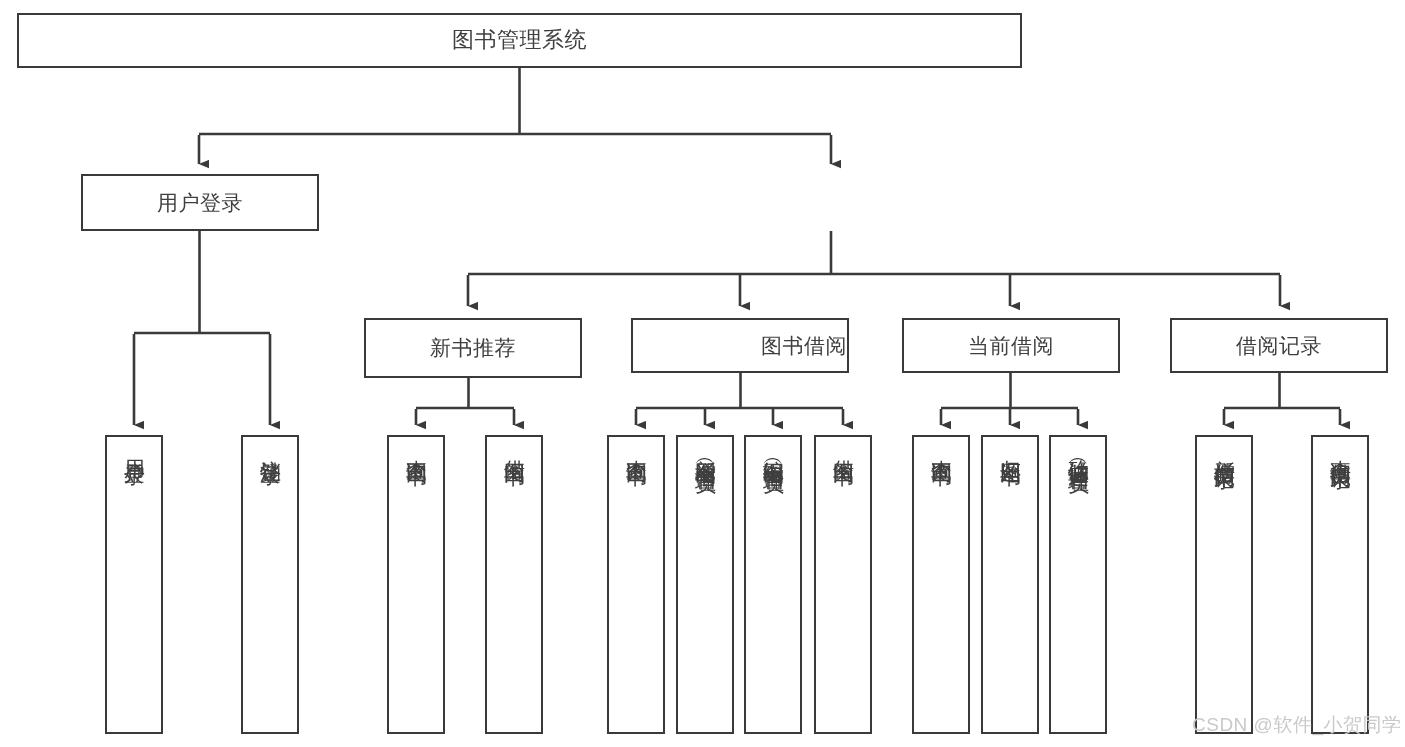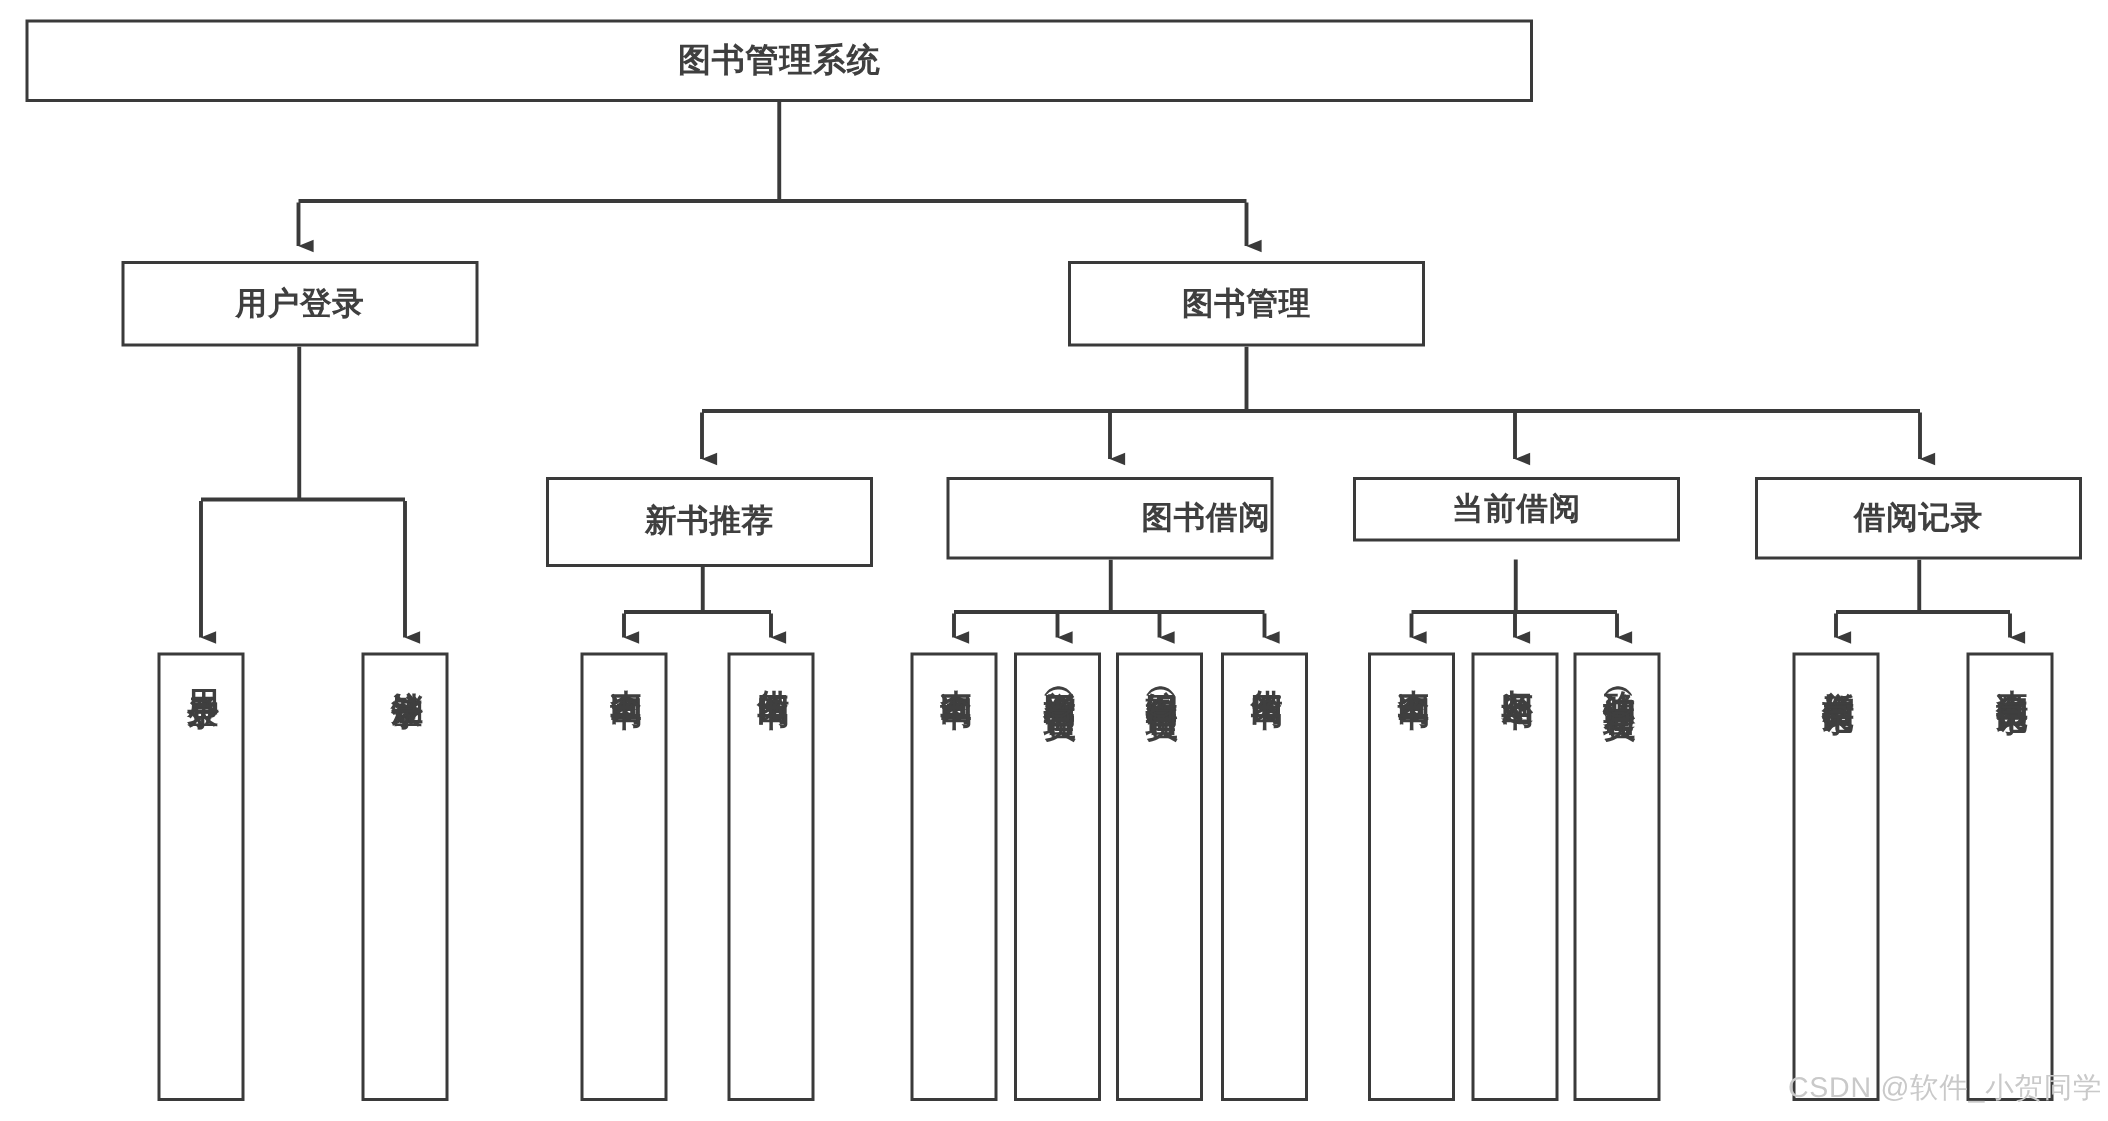--- a/index.html
+++ b/index.html
@@ -36,21 +36,20 @@
     align-items: center;
     justify-content: center;
     z-index: 2;
   }
   .node .lbl {
     color: #3f3f3f;
     font-size: 21px;
     line-height: 1.12;
     letter-spacing: 0.5px;
     white-space: nowrap;
-    font-weight: bold;
   }
   
   .node.root .lbl { font-size: 22px; }
   .node.branch .lbl { font-size: 21px; }
 
   
   .node.leaf {
     align-items: flex-start;
     justify-content: center;
     padding-top: 6px;
@@ -130,33 +129,30 @@
   </svg>
 
   <div class="node root" style="left:17px; top:13px; width:1005px; height:55px;">
     <span class="lbl">图书管理系统</span>
   </div>
 
   <div class="node branch" style="left:81px; top:174px; width:238px; height:57px;">
     <span class="lbl">用户登录</span>
   </div>
 
-  <div class="node branch" style="left:712px; top:174px; width:238px; height:57px;">
-    <span class="lbl">图书管理</span>
-  </div>
 
   <div class="node branch" style="left:364px; top:318px; width:218px; height:60px;">
     <span class="lbl">新书推荐</span>
   </div>
 
   <div class="node branch" style="left:631px; top:318px; width:218px; height:55px;justify-content:flex-end;">
     <span class="lbl">图书借阅</span>
   </div>
 
-  <div class="node branch" style="left:902px; top:318px; width:218px; height:43px;">
+  <div class="node branch" style="left:902px; top:318px; width:218px; height:55px;">
     <span class="lbl">当前借阅</span>
   </div>
 
   <div class="node branch" style="left:1170px; top:318px; width:218px; height:55px;text-align:center;">
     <span class="lbl">借阅记录</span>
   </div>
 
   <div class="node leaf" style="left:105px; top:435px; width:58px; height:299px;">
     <span class="lbl">用户登录</span>
   </div>

